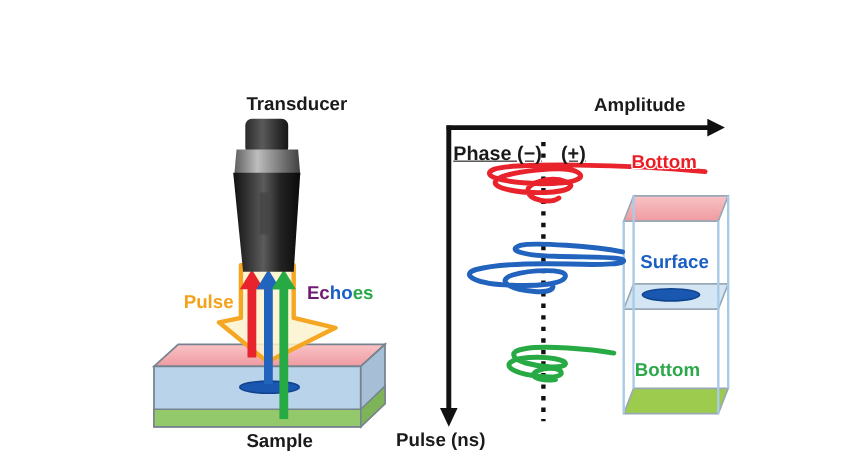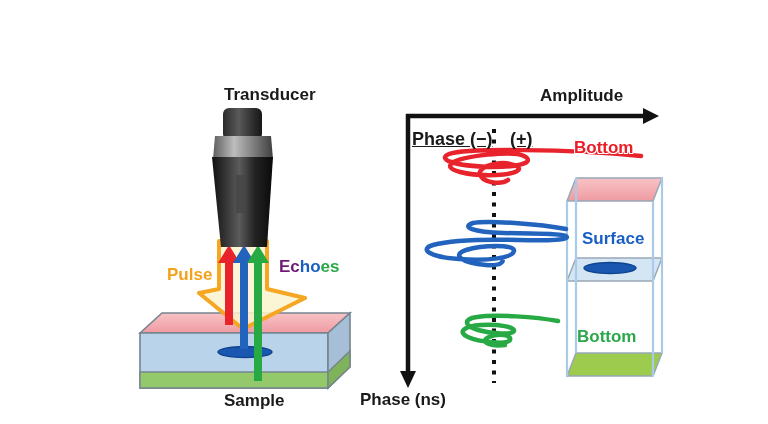--- a/index.html
+++ b/index.html
@@ -119,15 +119,15 @@
   <div class="lbl lbl-15" style="left:412px;top:130px;">Phase (−)</div>
 
   <div class="lbl lbl-15" style="left:510px;top:130px;">(+)</div>
 
   <div class="lbl lbl-17 halo" style="left: 574px; top: 139px; color: rgb(237, 28, 36);">Bottom</div>
 
   <div class="lbl lbl-17 halo" style="left: 582px; top: 230px; color: rgb(26, 95, 196);">Surface</div>
 
   <div class="lbl lbl-17 halo" style="left: 577px; top: 328px; color: rgb(43, 168, 74);">Bottom</div>
 
-  <div class="lbl lbl-17" style="left:360px;top:391px;">Phase (ns)</div>
+  <div class="lbl lbl-17" style="left:360px;top:391px;">Pulse (ns)</div>
 
 </div>
 
 </body></html>

